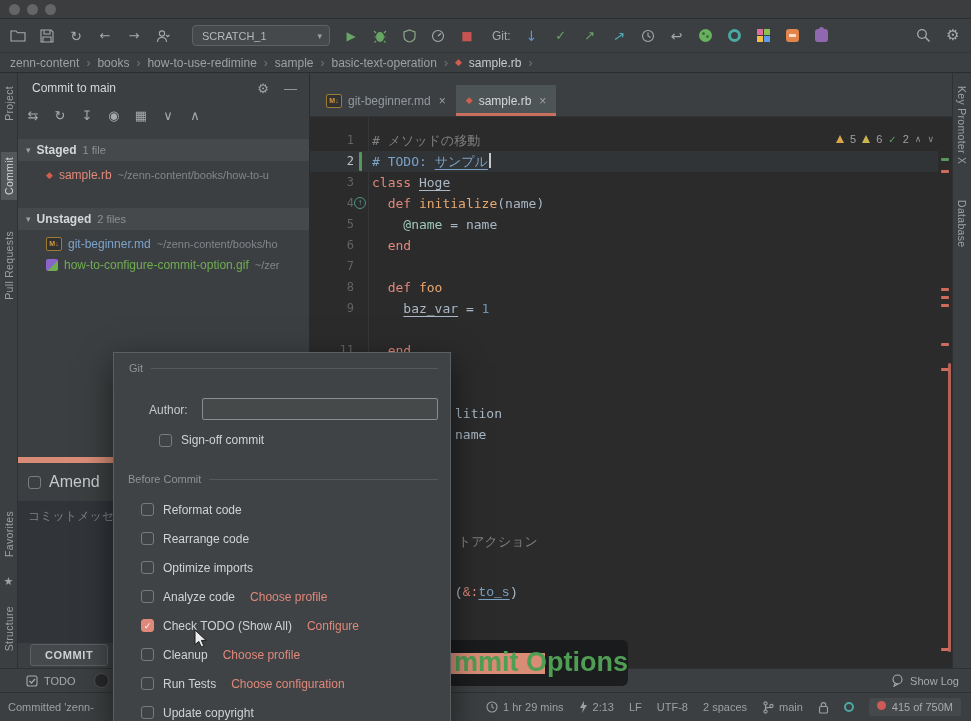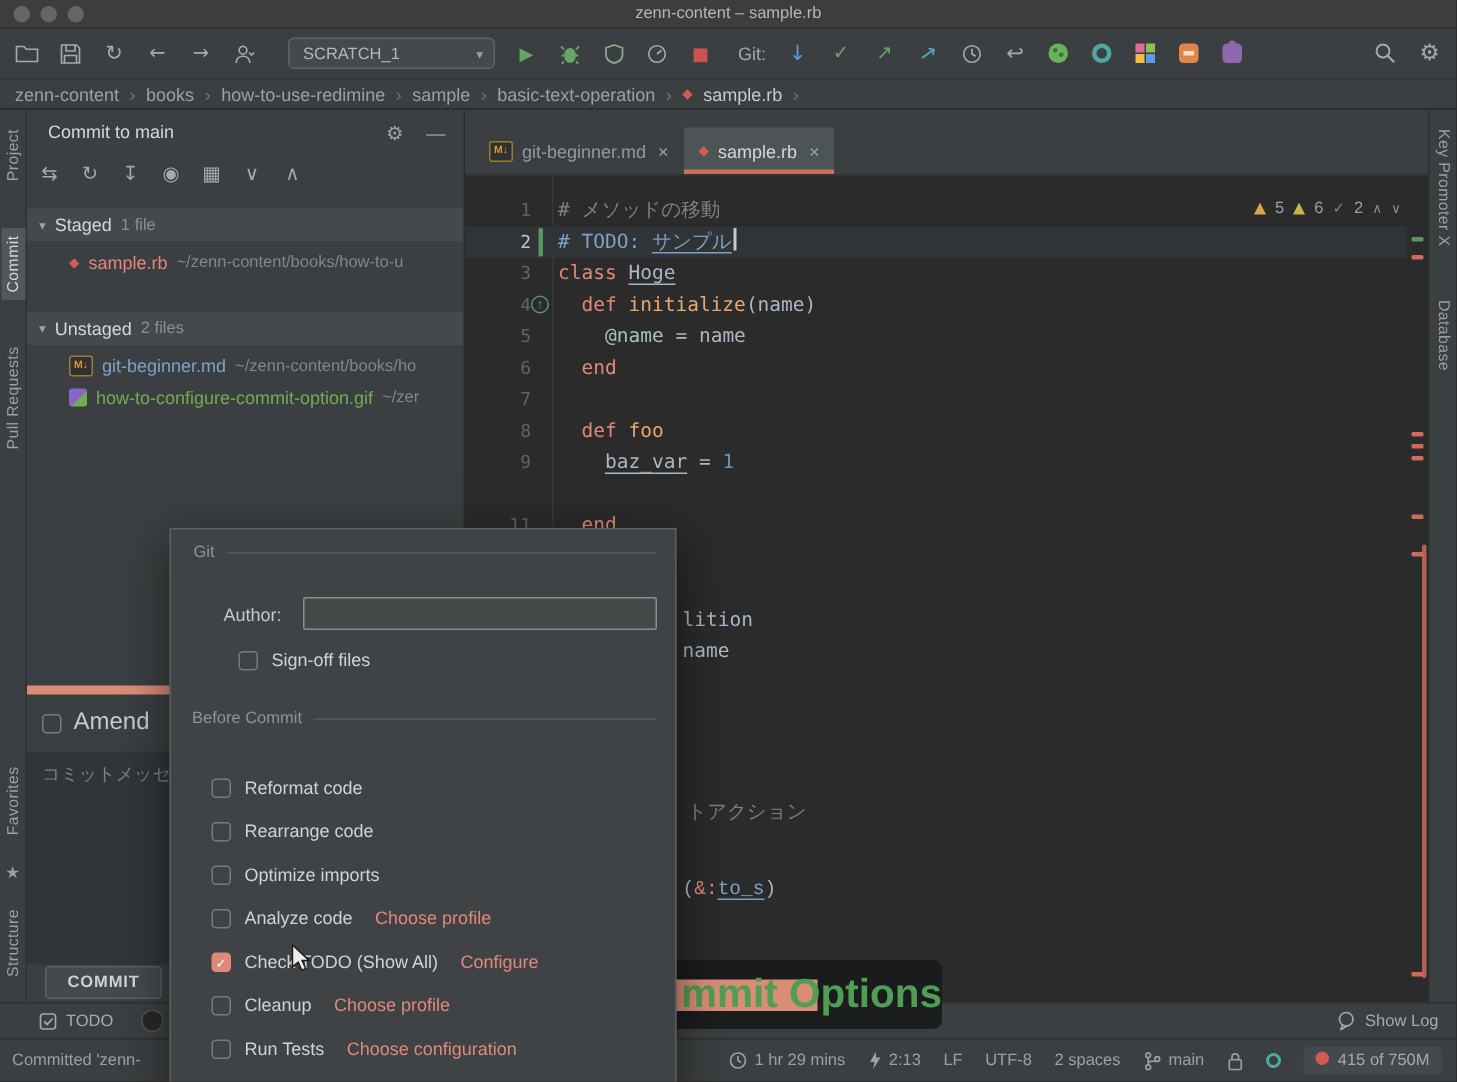--- a/index.html
+++ b/index.html
@@ -60,21 +60,21 @@
   .commit-panel{position:absolute;left:18px;top:73px;width:292px;height:595px;background:#3c3f41;border-right:1px solid #2a2c2e;box-sizing:border-box;z-index:1;overflow:hidden}
   .cp-header{position:absolute;top:0;left:0;right:0;height:30px;display:flex;align-items:center;padding:0 12px 0 14px}
   .cp-title{font-size:12px;color:#d5d7d9}
   .cp-header-icons{margin-left:auto;display:flex;gap:15px;color:#9da0a3;font-size:13px}
   .cp-tb{position:absolute;top:33px;left:6px;display:flex;gap:9px}
   .cp-tb span{width:18px;height:18px;display:inline-flex;align-items:center;justify-content:center;color:#a7aaac;font-size:13px}
   .cp-groups{position:absolute;top:66px;left:0;right:0}
   .grp-band{height:22px;background:#46494b;display:flex;align-items:center;padding-left:8px;gap:6px}
   .grp-band + .file-row{margin-top:3px}
   .chev{font-size:9px;color:#9da0a3}
-  .grp-label{font-size:12px;color:#d5d7d9;font-weight:normal}
+  .grp-label{font-size:12px;color:#d5d7d9;font-weight:bold}
   .grp-count{font-size:11px;color:#8c9093}
   .file-row{height:21px;display:flex;align-items:center;padding-left:28px;gap:6px;white-space:nowrap;overflow:hidden}
   .fic{flex:0 0 auto}
   .fic-ruby{color:#d35d4e;font-size:9px}
   .fic-markdown{width:14px;height:12px;border-radius:2px;background:#2f3133;border:1px solid #9d7b33;color:#d49a3a;font-size:7px;display:inline-flex;align-items:center;justify-content:center;font-weight:bold}
   .fic-image{width:12px;height:12px;border-radius:2px;background:linear-gradient(135deg,#8a65c9 55%,#6fae52 55%)}
   .fname{font-size:12px}
   .fc-salmon{color:#e0887a}.fc-blue{color:#7ba3cc}.fc-green{color:#6fae52}
   .fpath{font-size:11px;color:#82868a}
   .cp-progress{position:absolute;top:384px;left:0;width:292px;height:6px;background:#d98d77}
@@ -139,39 +139,38 @@
   .pp-sec{position:absolute;left:15px;right:12px;display:flex;align-items:center;gap:8px}
   .pp-sec.sec1{top:9px}
   .pp-sec.sec2{top:120px;left:14px}
   .pp-sec-label{font-size:11px;color:#8f9396;white-space:nowrap}
   .pp-sec-line{flex:1;border-top:1px solid #55595b;height:0}
   .pp-author-label{position:absolute;left:35px;top:50px;font-size:12px;color:#c6c9cb}
   .pp-author-input{position:absolute;left:88px;top:45px;width:236px;height:22px;background:#45494a;border:1px solid #8a8d8f;border-radius:2px;box-sizing:border-box;color:#d0d3d5;font-size:12px;padding:0 6px;outline:none}
   .pp-signoff{position:absolute;left:45px;top:80px;display:flex;align-items:center;gap:9px}
   .pp-label{font-size:12px;color:#d0d3d5}
   .pp-options{position:absolute;left:0;right:0;top:150px}
-  .pp-row{height:29px;display:flex;align-items:flex-end;padding-left:27px;gap:9px}
+  .pp-row{height:29px;display:flex;align-items:flex-start;padding-left:27px;gap:9px}
   .pp-link{font-size:12px;color:#e0887a;margin-left:6px}
 
   
   .overlay-label{position:absolute;left:420px;top:640px;width:208px;height:46px;background:rgba(24,26,28,.9);border-radius:6px;z-index:40}
   .overlay-marker{position:absolute;left:10px;top:13px;width:115px;height:21px;background:#d98d77}
   .overlay-text{position:absolute;left:34px;top:7px;font-size:27px;font-weight:bold;color:#4f9e54;white-space:nowrap}
   .cursor{position:absolute;left:194px;top:629px;z-index:100}
 </style>
 </head>
 <body>
 
 <div class="app">
 
   <div class="titlebar">
     <span class="tl first"></span>
     <span class="tl"></span>
     <span class="tl"></span>
-    <div class="win-title">zenn-content – sample.rb</div>
   </div>
 
   <div class="toolbar">
     <span class="tbi">
         <svg width="16" height="13" viewBox="0 0 16 13">
           <path d="M1 12 V2 h5 l1.5 1.8 H15 V12 Z" fill="none" stroke="#a7aaac" stroke-width="1.1"></path>
         </svg>
       </span>
     <span class="tbi">
         <svg width="14" height="14" viewBox="0 0 14 14">
@@ -498,21 +497,21 @@
 
   <div class="popup">
     <div class="pp-sec sec1">
       <span class="pp-sec-label">Git</span>
       <span class="pp-sec-line"></span>
     </div>
     <span class="pp-author-label">Author:</span>
     <input class="pp-author-input" value="" style="">
     <div class="pp-signoff">
       <span class="cb"></span>
-      <span class="pp-label">Sign-off files</span>
+      <span class="pp-label">Sign-off commit</span>
     </div>
     <div class="pp-sec sec2">
       <span class="pp-sec-label">Before Commit</span>
       <span class="pp-sec-line"></span>
     </div>
     <div class="pp-options">
         <div class="pp-row">
           <span class="cb"></span>
           <span class="pp-label">Reformat code</span>
         </div>

